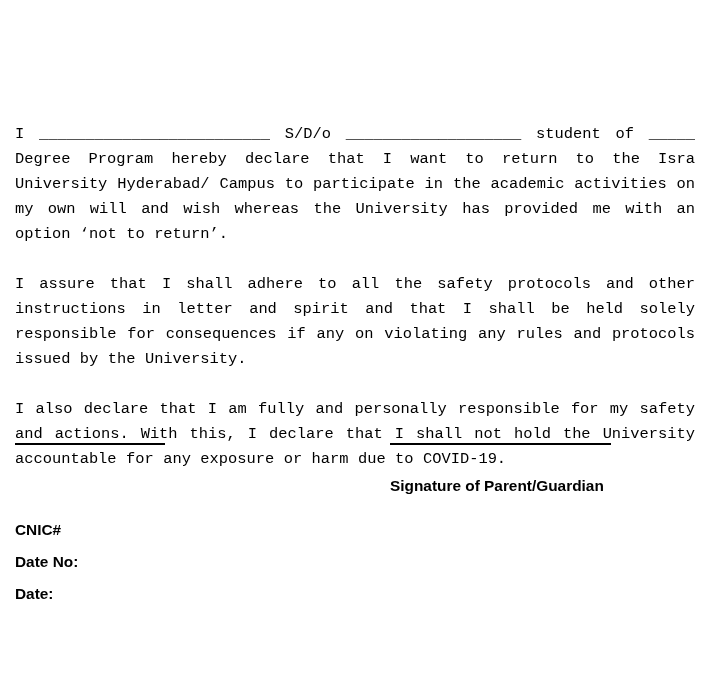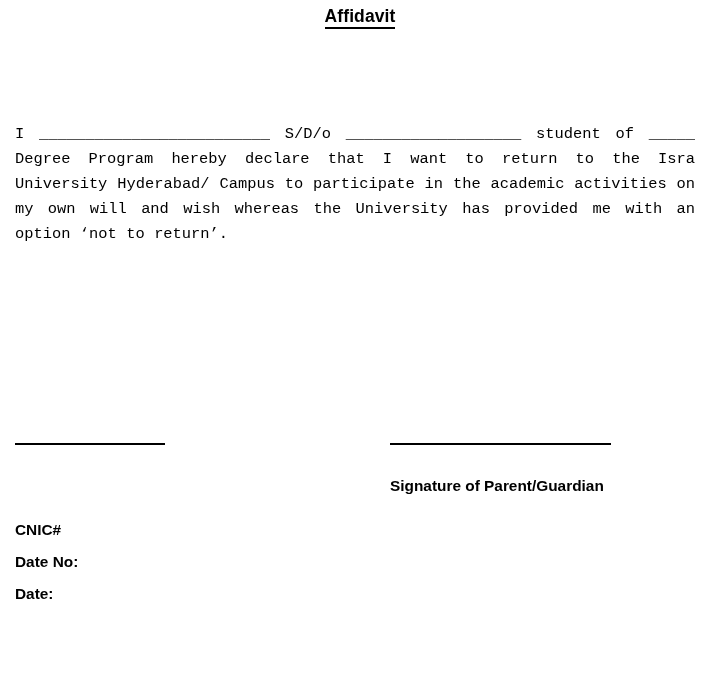--- a/index.html
+++ b/index.html
@@ -98,26 +98,25 @@
   }
   .field-cnic { top: 520px; text-align: center; }
   .field-cell { top: 552px; }
   .field-date { top: 584px; }
 </style>
 </head>
 <body>
 
 <div class="page">
 
-  <div class="title-row">
-    <span class="doc-title">Affidavit</span>
-  </div>
 
   <div class="body-block">
     <p class="para">I _________________________ S/D/o ___________________ student of _____ Degree Program hereby declare that I want to return to the Isra University Hyderabad/ Campus to participate in the academic activities on my own will and wish whereas the University has provided me with an option ‘not to return’.</p>
+    <p class="para">I assure that I shall adhere to all the safety protocols and other instructions in letter and spirit and that I shall be held solely responsible for consequences if any on violating any rules and protocols issued by the University.</p>
+    <p class="para">I also declare that I am fully and personally responsible for my safety and actions. With this, I declare that I shall not hold the University accountable for any exposure or harm due to COVID-19.</p>
   </div>
 
   <div class="sig-rule-left"></div>
   <div class="sig-rule-right"></div>
 
   <div class="sig-label sig-label-guardian">Signature of Parent/Guardian</div>
 
   <div class="field field-cnic">CNIC#</div>
   <div class="field field-cell">Date No:</div>
   <div class="field field-date">Date:</div>

